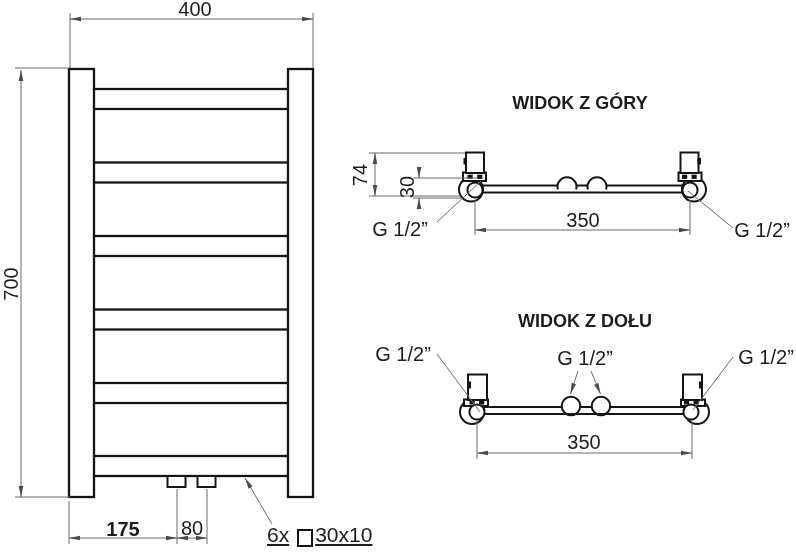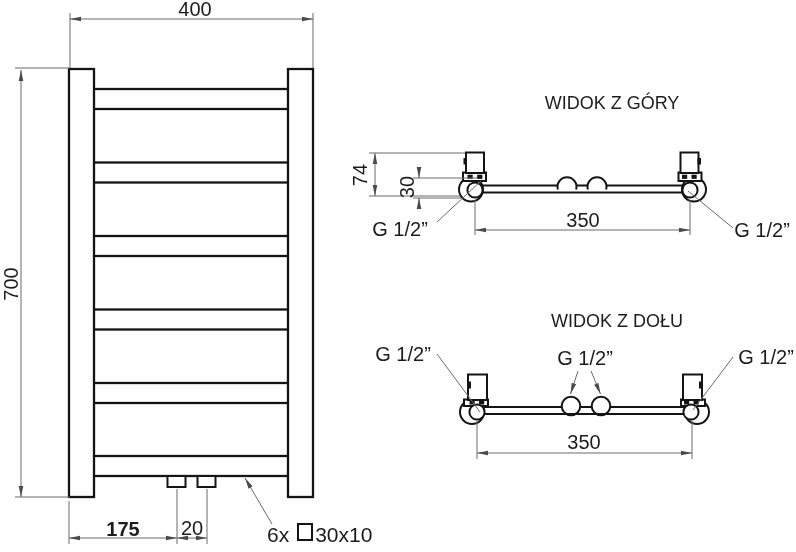--- a/index.html
+++ b/index.html
@@ -2,22 +2,22 @@
 <html><head>
 <meta charset="utf-8">
 <style>
   html,body{margin:0;padding:0;background:#fff;}
   body{width:796px;height:552px;position:relative;overflow:hidden;
        font-family:"Liberation Sans","DejaVu Sans",sans-serif;color:#1c1c1c;}
   svg{position:absolute;left:0;top:0;}
   .lbl{position:absolute;white-space:nowrap;transform:translate(-50%,-50%);}
   .dim{font-size:20px;}
   .rot{transform:translate(-50%,-50%) rotate(-90deg);}
-  .title{font-size:18px;font-weight:normal;margin-left:32px;}
-  .note{position:absolute;display:flex;align-items:flex-start;transform:translateY(-50%);font-size:21px;}
+  .title{font-size:18px;font-weight:bold;}
+  .note{position:absolute;display:flex;align-items:flex-end;transform:translateY(-50%);font-size:21px;text-decoration:underline;}
   .sq{display:inline-block;width:12px;height:14px;border:2px solid #141414;margin:0 2px 0 8px;}
 </style>
 </head>
 <body>
 
 <svg width="796" height="552" viewBox="0 0 796 552">
   <defs>
     <marker id="arr" viewBox="0 0 12 6" refX="11.5" refY="3" markerWidth="12" markerHeight="6" markerUnits="userSpaceOnUse" orient="auto-start-reverse">
       <path d="M11.5,3 L0.5,0.7 L0.5,5.3 Z" fill="#4a4a4a"></path>
     </marker>
@@ -137,21 +137,21 @@
       <line x1="477" y1="420" x2="477" y2="459"></line>
       <line x1="692" y1="420" x2="692" y2="459"></line>
       <line x1="477" y1="453" x2="692" y2="453" marker-start="url(#arr)" marker-end="url(#arr)"></line>
     </g>
   </g>
 </svg>
 
 <div class="lbl dim" style="left:195px;top:9px;">400</div>
 <div class="lbl dim rot" style="left:11px;top:284px;">700</div>
 <div class="lbl dim" style="left:123px;top:529px;font-weight:bold;">175</div>
-<div class="lbl dim" style="left:192px;top:528px;">20</div>
+<div class="lbl dim" style="left:192px;top:528px;">80</div>
 
 <div class="note" style="left:267px;top:535px;">
   <span>6x</span>
   <span class="sq"></span>
   <span>30x10</span>
 </div>
 
 <div class="lbl title" style="left:580px;top:103px;">WIDOK Z GÓRY</div>
 <div class="lbl dim rot" style="left:360px;top:175px;">74</div>
 <div class="lbl dim rot" style="left:407px;top:187px;">30</div>

